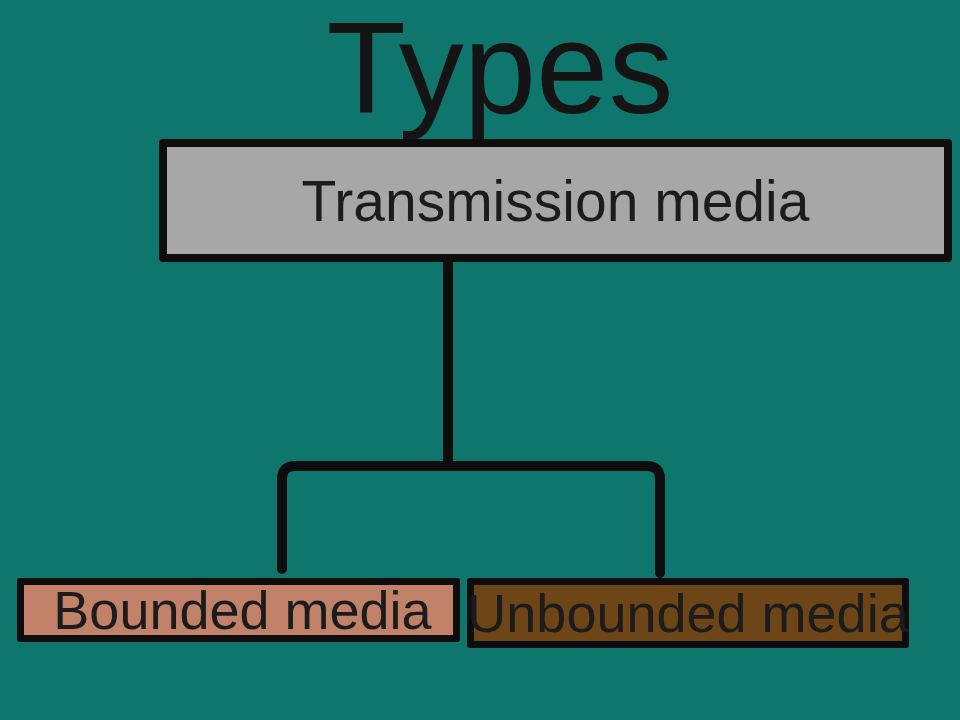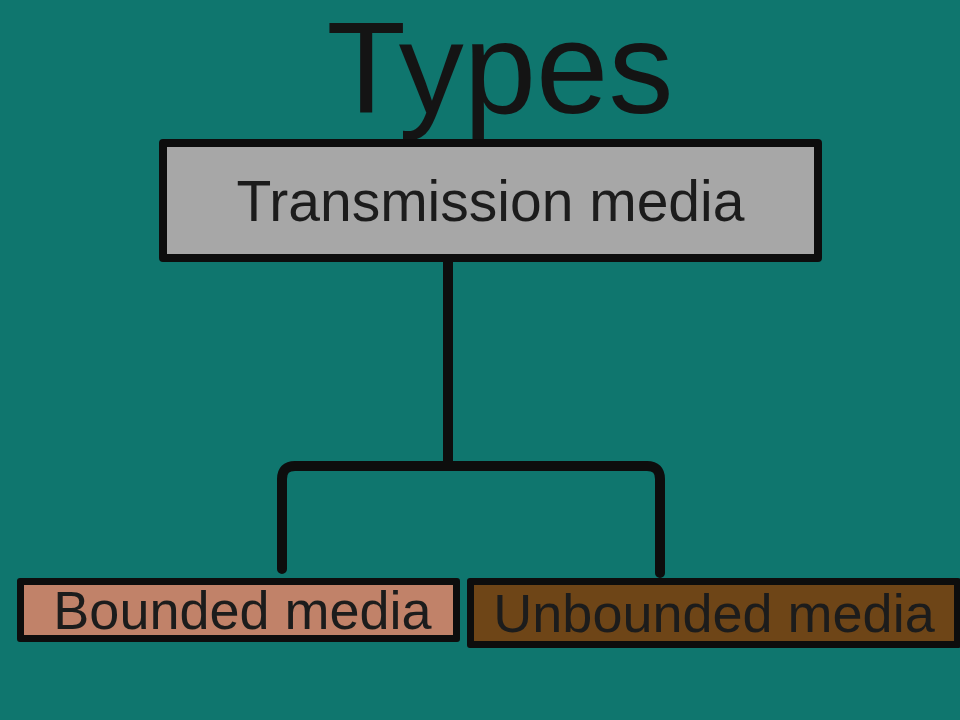--- a/index.html
+++ b/index.html
@@ -34,42 +34,42 @@
     border: 8px solid #0d0d0d;
     display: flex;
     align-items: center;
     justify-content: center;
     white-space: nowrap;
     z-index: 2;
   }
   .root-box {
     left: 159px;
     top: 139px;
-    width: 663px;
+    width: 793px;
     height: 123px;
     border-radius: 4px;
     font-size: 57px;
     color: #1c1c1c;
   }
   .child-box {
     border-width: 7px;
     font-size: 54px;
     color: #1c1c1c;
   }
   .bounded-box {
     left: 17px;
     top: 578px;
     width: 443px;
     height: 64px;
     border-radius: 3px;
   }
   .unbounded-box {
     left: 467px;
     top: 578px;
-    width: 494px;
+    width: 442px;
     height: 70px;
     border-radius: 3px;
   }
   .connector-svg {
     position: absolute;
     left: 0;
     top: 0;
     width: 960px;
     height: 720px;
     z-index: 0;

